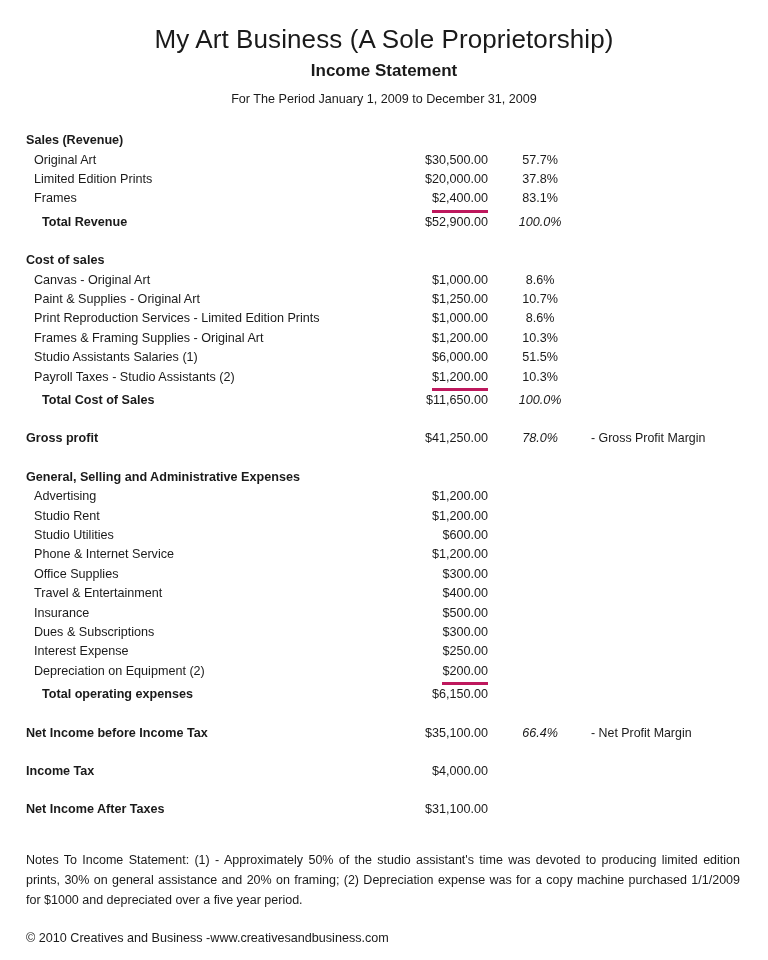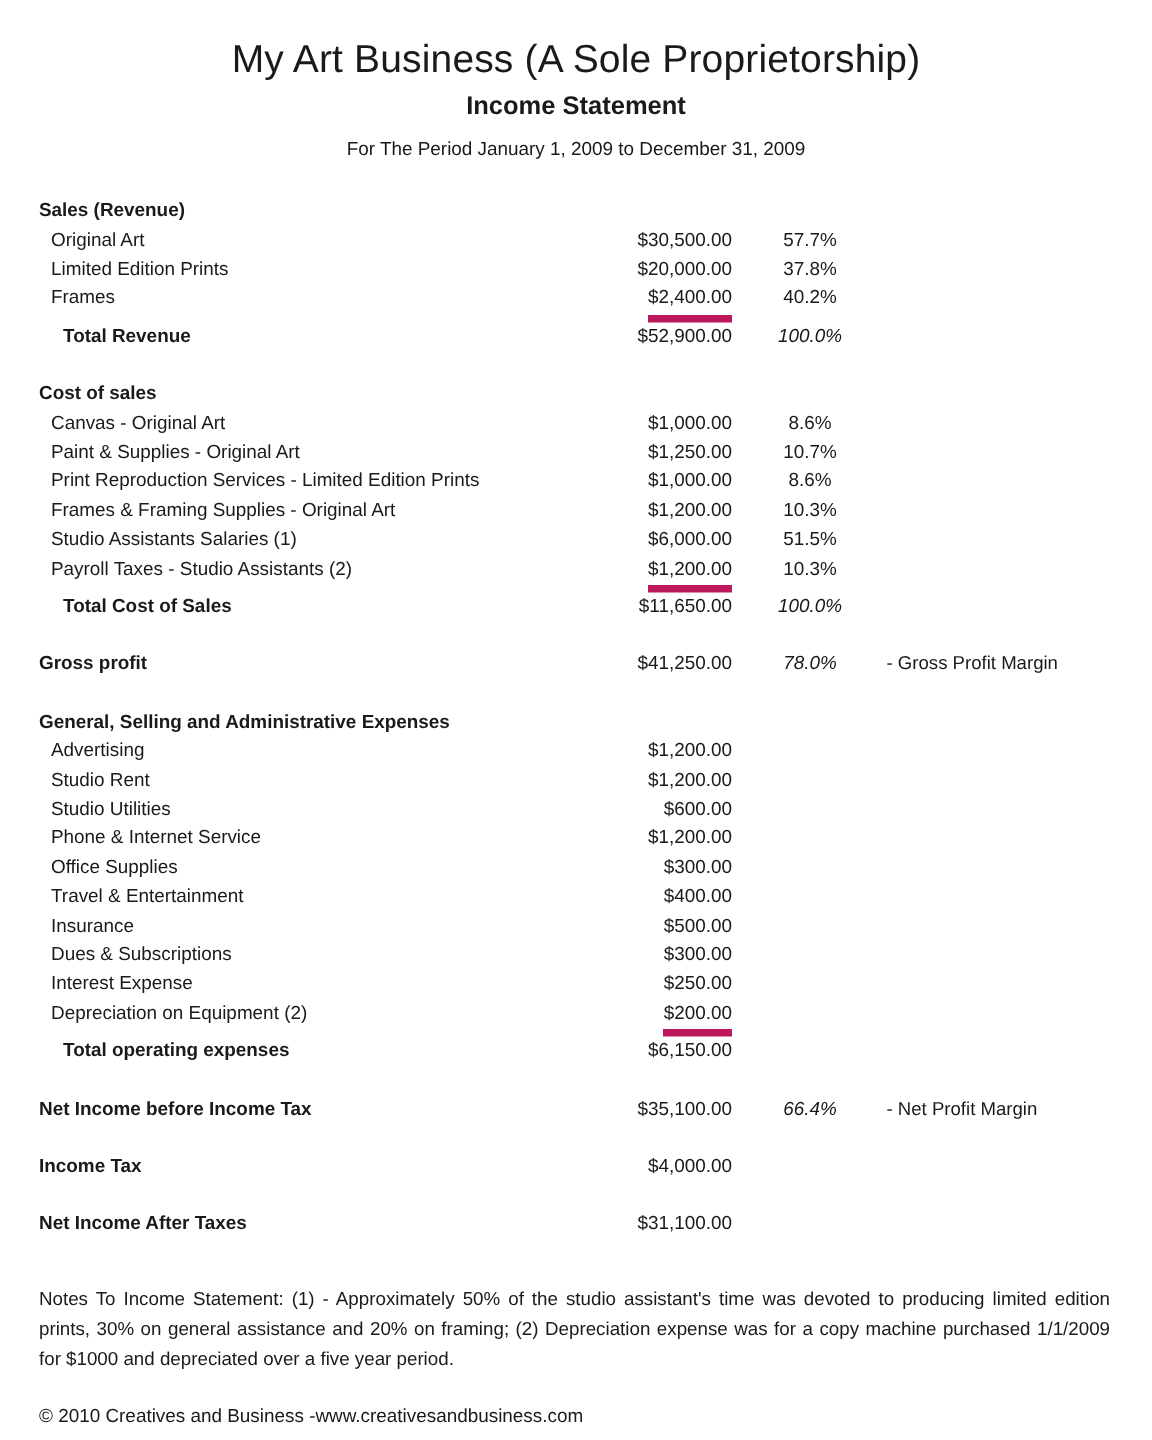--- a/index.html
+++ b/index.html
@@ -73,21 +73,21 @@
   .lvl-item    td.label { padding-left: 8px; }
   .lvl-total   td.label { padding-left: 16px; font-weight: bold; }
   .lvl-major   td.label { padding-left: 0px; font-weight: bold; }
 
   .bold td { font-weight: normal; }
   .bold td.pct { font-weight: normal; font-style: italic; }
   .bold td.note { font-weight: normal; margin-left: 40px; }
 
   
   td.amount.ruled > span {
-    border-bottom: 5px solid #be185d;
+    border-bottom: 3px solid #be185d;
     padding-bottom: 1px;
     display: inline-block;
   }
   tr.gap-md td { height: 19px; line-height: 19px; font-size: 0; }
 
   
   .notes {
     margin-top: 30px;
     font-size: 12.5px;
     line-height: 20px;
@@ -134,21 +134,21 @@
       </tr>
       <tr class="lvl-item">
         <td class="label">Limited Edition Prints</td>
         <td class="amount">$20,000.00</td>
         <td class="pct">37.8%</td>
         <td class="note"></td>
       </tr>
       <tr class="lvl-item">
         <td class="label">Frames</td>
         <td class="amount ruled"><span>$2,400.00</span></td>
-        <td class="pct">40.2%</td>
+        <td class="pct">83.1%</td>
         <td class="note"></td>
       </tr>
       <tr class="lvl-total bold">
         <td class="label">Total Revenue</td>
         <td class="amount">$52,900.00</td>
         <td class="pct">100.0%</td>
         <td class="note"></td>
       </tr>
 
       <tr class="gap-md">

